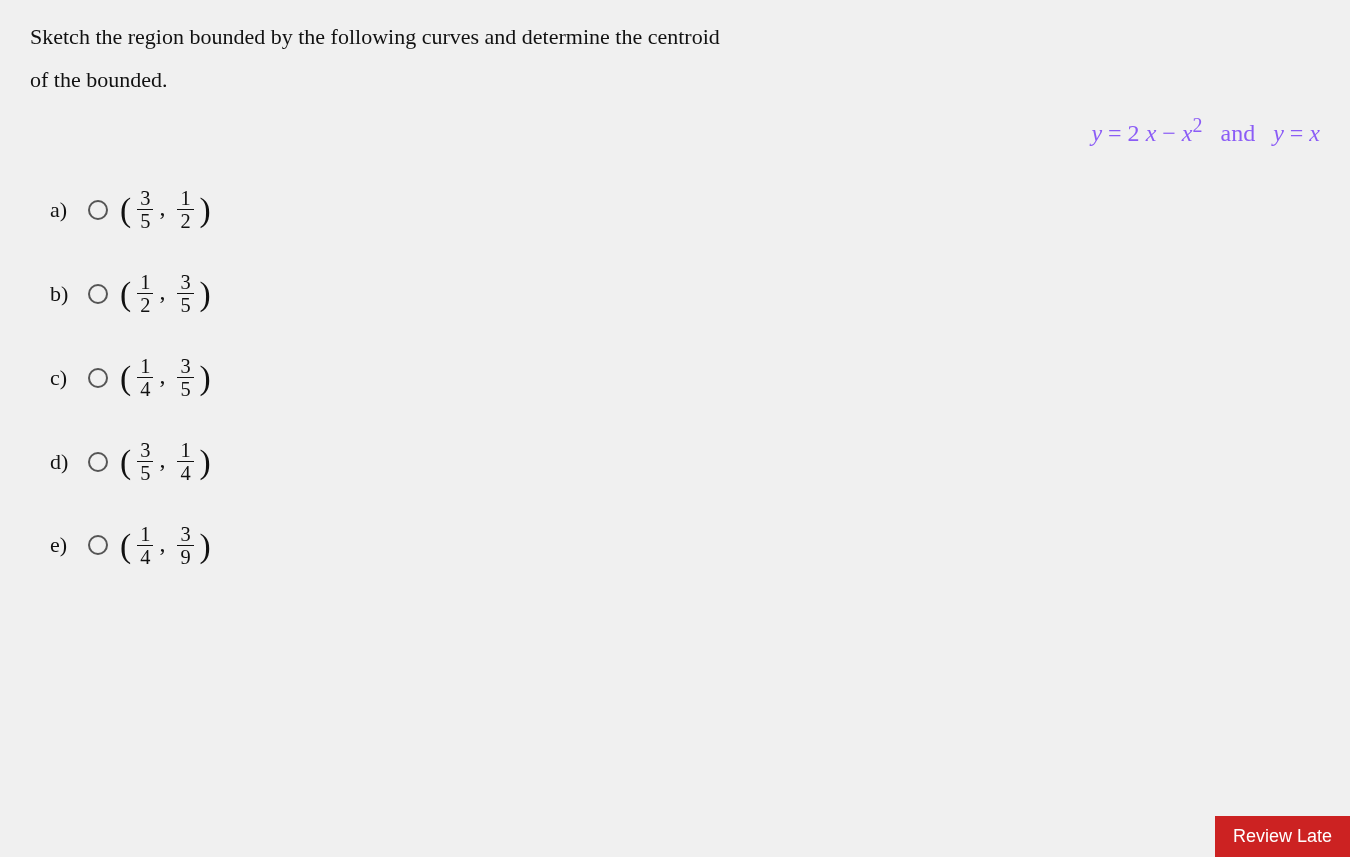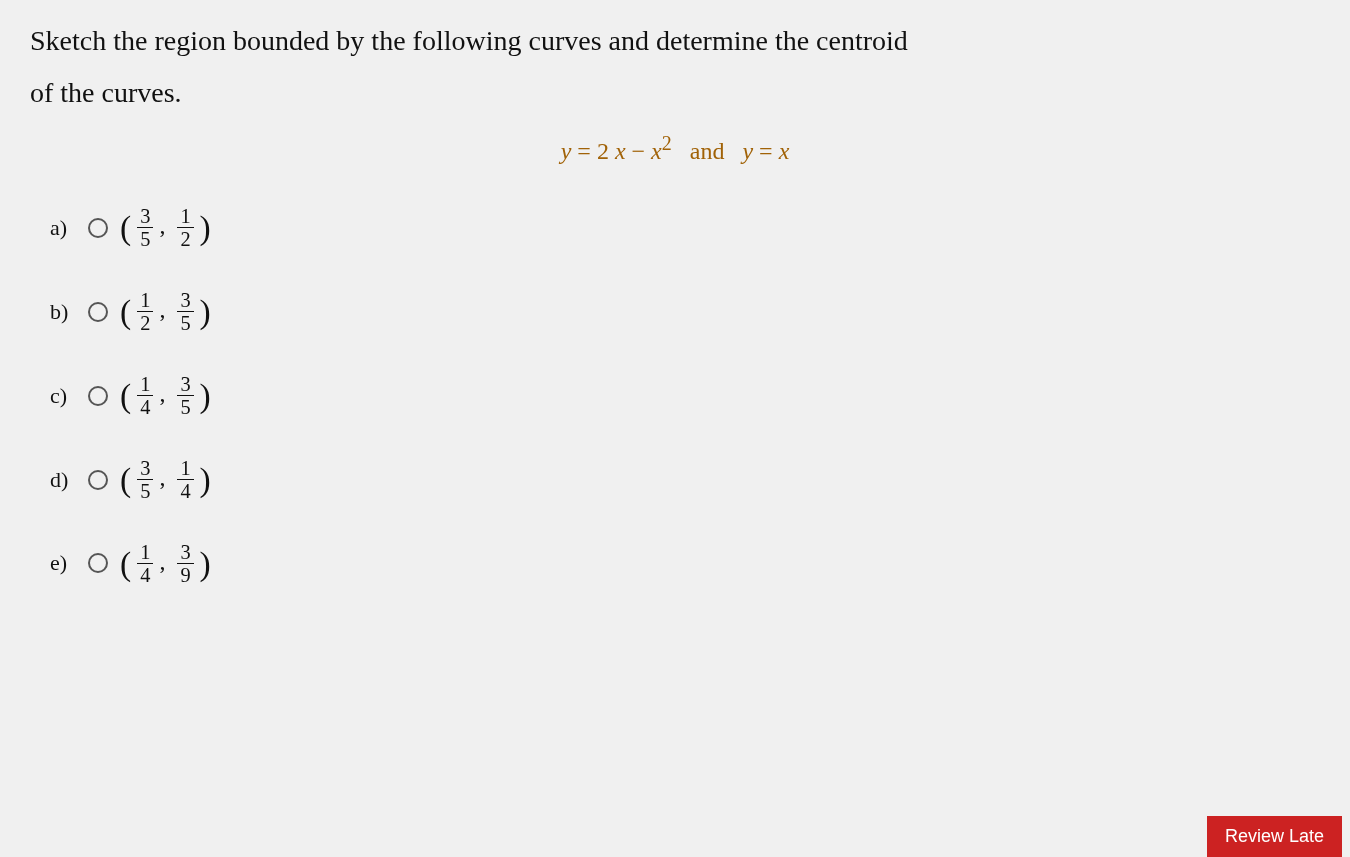--- a/index.html
+++ b/index.html
@@ -17,31 +17,31 @@
       overflow: hidden;
     }
 
     .main-content {
       padding: 20px 30px;
       background: #f0f0f0;
       min-height: 857px;
     }
 
     .question-text {
-      font-size: 28px;
+      font-size: 22px;
       line-height: 1.5;
       color: #111;
       margin-bottom: 10px;
     }
 
     .equation-line {
-      text-align: center;
+      text-align: right;
       font-size: 24px;
       margin: 18px 0 40px 0;
-      color: #a16207;
+      color: #8b5cf6;
     }
 
     .options-list {
       list-style: none;
       padding: 0;
       margin-left: 20px;
     }
 
     .option-item {
       display: flex;
@@ -95,21 +95,21 @@
 
     .paren {
       font-size: 1.4em;
       vertical-align: middle;
       line-height: 1;
     }
 
     .review-late-btn {
       position: absolute;
       bottom: 0;
-      right: 8px;
+      right: 0;
       background: #cc2222;
       color: white;
       font-size: 18px;
       font-family: Arial, sans-serif;
       padding: 10px 18px;
       border: none;
       cursor: pointer;
       font-weight: normal;
     }
 
@@ -118,21 +118,21 @@
     }
   </style>
 </head>
 <body>
 
 <div class="main-content">
   <div class="question-text">
     <span>Sketch the region bounded by the following curves and determine the centroid</span>
   </div>
   <div class="question-text">
-    <span>of the curves.</span>
+    <span>of the bounded.</span>
   </div>
 
   <div class="equation-line">
     
     <span class="math-italic">y</span> = 2 <span class="math-italic">x</span> − <span class="math-italic">x</span><sup>2</sup>&nbsp;&nbsp; and &nbsp;&nbsp;<span class="math-italic">y</span> = <span class="math-italic">x</span>
   </div>
 
   <ul class="options-list">
 
     <li class="option-item">

